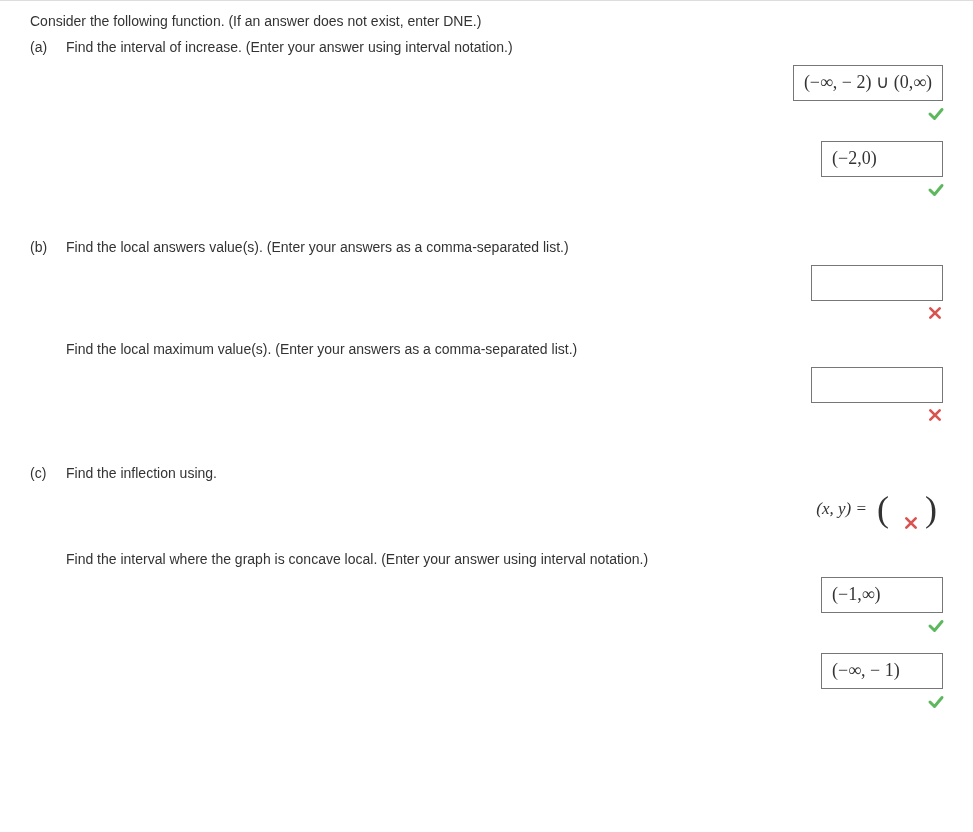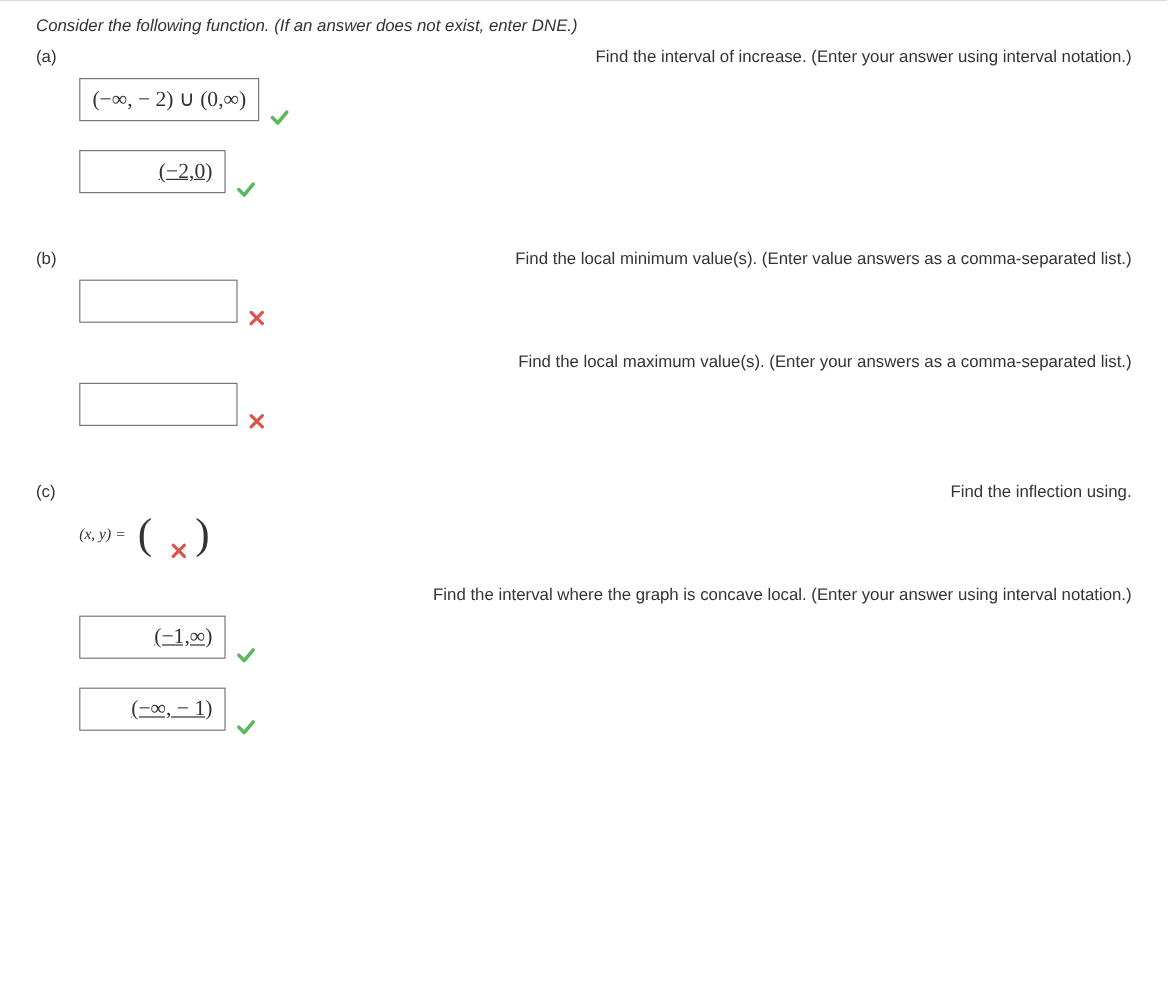--- a/index.html
+++ b/index.html
@@ -10,21 +10,20 @@
     color: #333;
     background: #fff;
     width: 973px;
   }
   .container {
     padding: 12px 30px 20px 30px;
     border-top: 1px solid #ddd;
   }
   .intro {
     margin-bottom: 10px;
-    font-style: italic;
   }
   .formula {
     margin: 8px 0 18px 100px;
     font-style: italic;
     font-family: Georgia, serif;
     font-size: 15px;
   }
   .formula .sup {
     font-size: 11px;
     vertical-align: super;
@@ -41,44 +40,43 @@
   .part-row {
     display: flex;
     align-items: flex-start;
   }
   .part-label {
     flex: 0 0 36px;
     padding-top: 0px;
   }
   .part-body {
     flex: 1;
-    text-align: right;
   }
   .prompt {
     margin-bottom: 10px;
   }
   .answer-row {
     display: flex;
     align-items: flex-end;
     margin-bottom: 24px;
+    flex-direction: column;
   }
   .answer-box {
     border: 1px solid #777;
     padding: 6px 10px;
     min-width: 120px;
     min-height: 22px;
     font-family: Georgia, 'Times New Roman', serif;
     font-size: 18px;
     background: #fff;
     display: inline-block;
     line-height: 1.2;
   }
   .answer-box.small {
     min-width: 100px;
-    text-decoration: underline;
   }
   .answer-box.empty {
     min-width: 110px;
     min-height: 22px;
   }
   .mark {
     margin-left: 8px;
     width: 16px;
     height: 16px;
     position: relative;
@@ -100,21 +98,21 @@
   }
   .big-paren {
     font-size: 36px;
     line-height: 1;
     padding: 0 6px;
     font-family: Georgia, serif;
   }
   .xy-label {
     font-style: italic;
     font-family: Georgia, serif;
-    font-size: 13px;
+    font-size: 17px;
     margin-right: 4px;
   }
   .subblock {
     margin-top: 6px;
   }
 </style>
 </head>
 <body>
 
 <div class="container">
@@ -145,21 +143,21 @@
           </span>
         </div>
       </div>
     </div>
   </div>
 
   <div class="part">
     <div class="part-row">
       <div class="part-label">(b)</div>
       <div class="part-body">
-        <div class="prompt">Find the local minimum value(s). (Enter value answers as a comma-separated list.)</div>
+        <div class="prompt">Find the local answers value(s). (Enter your answers as a comma-separated list.)</div>
         <div class="answer-row">
           <div class="answer-box empty"></div>
           <span class="mark cross">
             <svg width="16" height="16" viewBox="0 0 24 24">
                 <path fill="none" stroke="#d9534f" stroke-width="4" stroke-linecap="round" d="M5 5 L19 19 M19 5 L5 19"></path>
               </svg>
           </span>
         </div>
 
         <div class="prompt subblock">Find the local maximum value(s). (Enter your answers as a comma-separated list.)</div>

